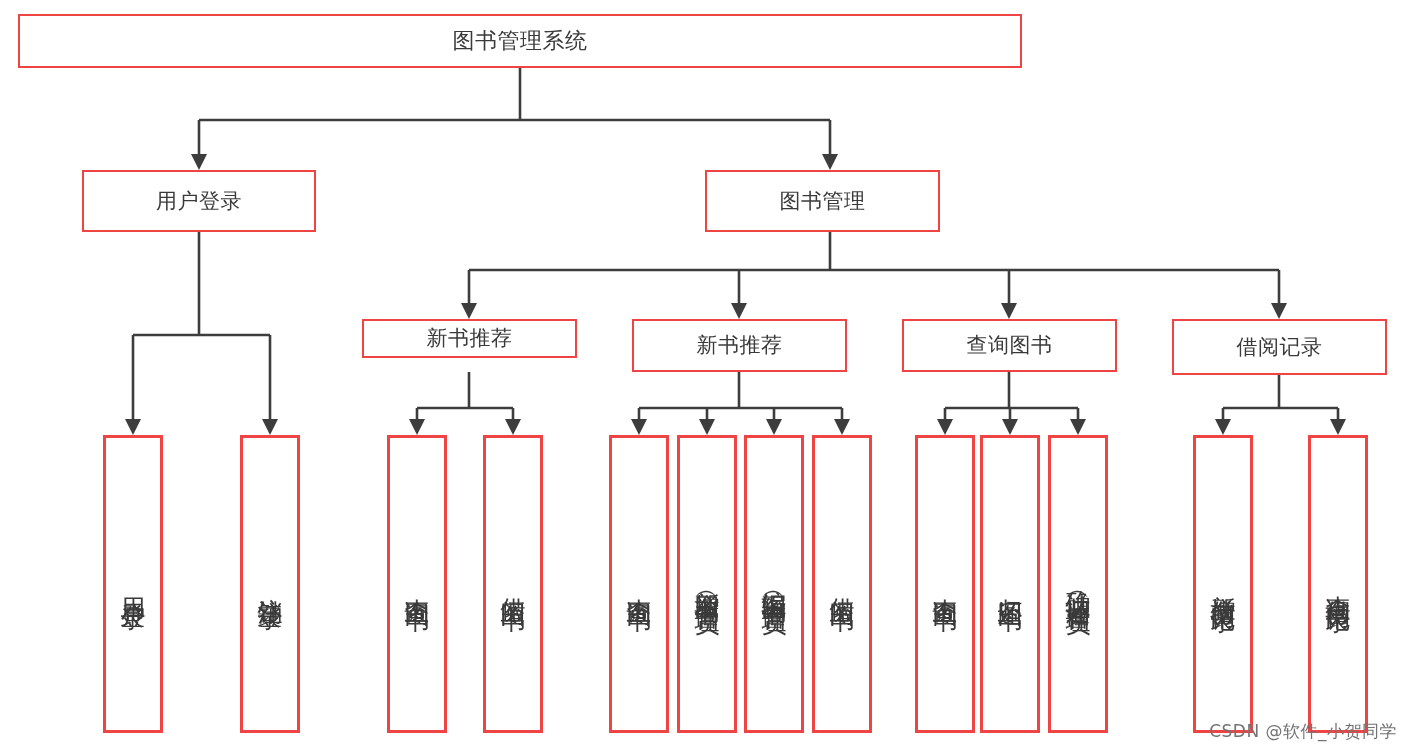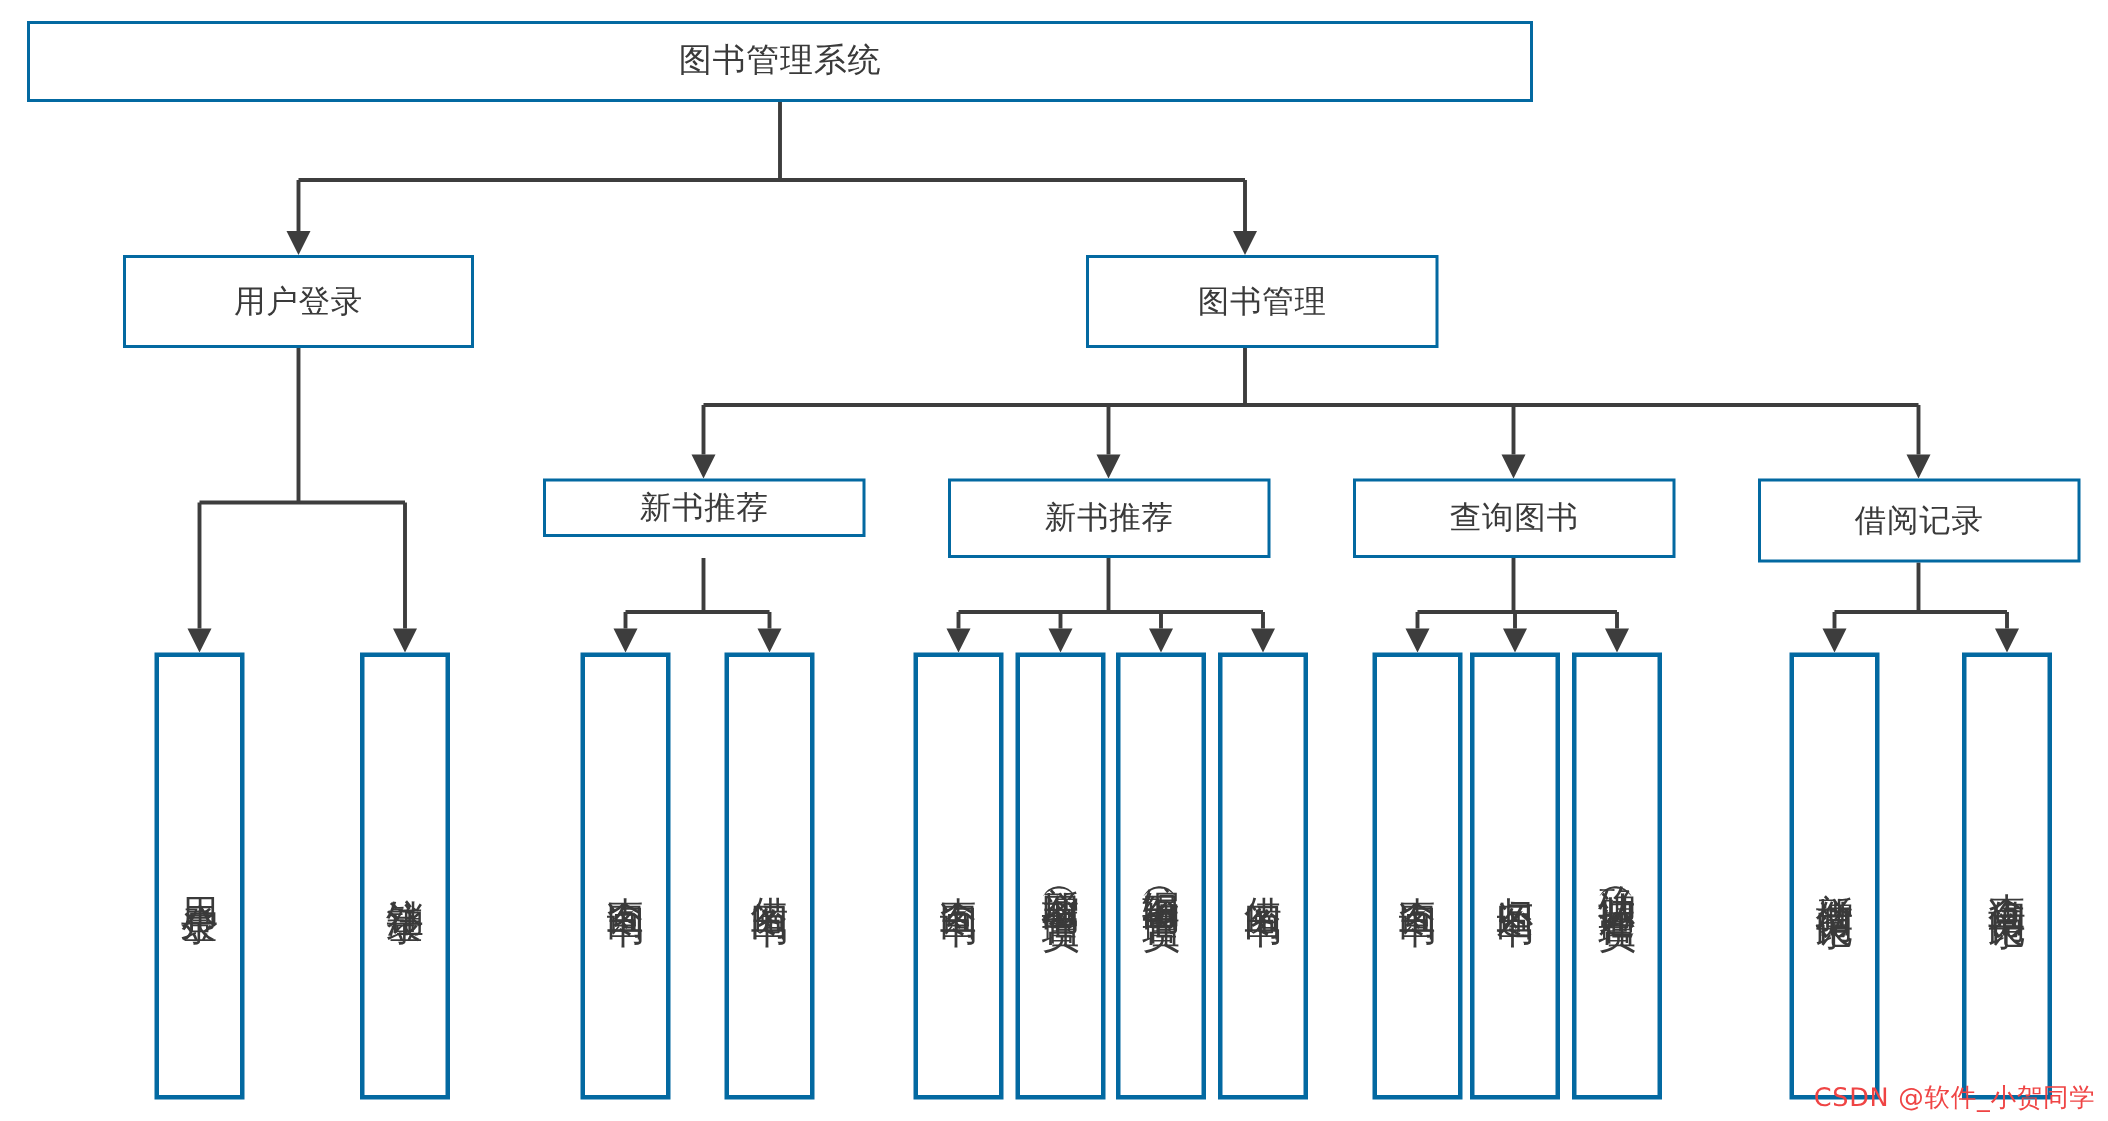--- a/index.html
+++ b/index.html
@@ -8,21 +8,21 @@
     width:1405px;height:747px;overflow:hidden;
     font-family:"DejaVu Sans","Liberation Sans",sans-serif;
     color:#3a3a3a;
   }
   #diagram-root{position:relative;width:1405px;height:747px;background:#fff;}
 
   
   .node{
     position:absolute;
     background:#ffffff;
-    border:2px solid #0369a1;
+    border:2px solid #ef4444;
     box-sizing:border-box;
     display:flex;
     align-items:center;
     justify-content:center;
     text-align:center;
   }
   .node .label{
     color:#3a3a3a;
     line-height:1.18;
     letter-spacing:.5px;
@@ -53,21 +53,21 @@
   
   #links{position:absolute;left:0;top:0;width:1405px;height:747px;}
   #links line, #links path{stroke:#3d3d3d;stroke-width:2.6;fill:none;}
   #links polygon{fill:#3d3d3d;}
 
   
   #watermark{
     position:absolute;
     right:8px;bottom:4px;
     font-size:17px;
-    color:#ef4444;
+    color:#737373;
     letter-spacing:.5px;
     white-space:nowrap;
     pointer-events:none;
   }
 </style>
 </head>
 <body>
 
 <div id="diagram-root">
 
@@ -134,21 +134,21 @@
     <polygon points="1330,419 1346,419 1338,435"></polygon>
   </svg>
 
   <div class="node horiz root" style="left:18px;top:14px;width:1004px;height:54px;">
     <span class="label">图书管理系统</span>
   </div>
 
   <div class="node horiz" style="left:82px;top:170px;width:234px;height:62px;">
     <span class="label">用户登录</span>
   </div>
-  <div class="node horiz" style="left:724px;top:170px;width:235px;height:62px;">
+  <div class="node horiz" style="left:705px;top:170px;width:235px;height:62px;">
     <span class="label">图书管理</span>
   </div>
 
   <div class="node horiz" style="left:362px;top:319px;width:215px;height:39px;">
     <span class="label">新书推荐</span>
   </div>
   <div class="node horiz" style="left:632px;top:319px;width:215px;height:53px;">
     <span class="label">新书推荐</span>
   </div>
   <div class="node horiz" style="left:902px;top:319px;width:215px;height:53px;">

